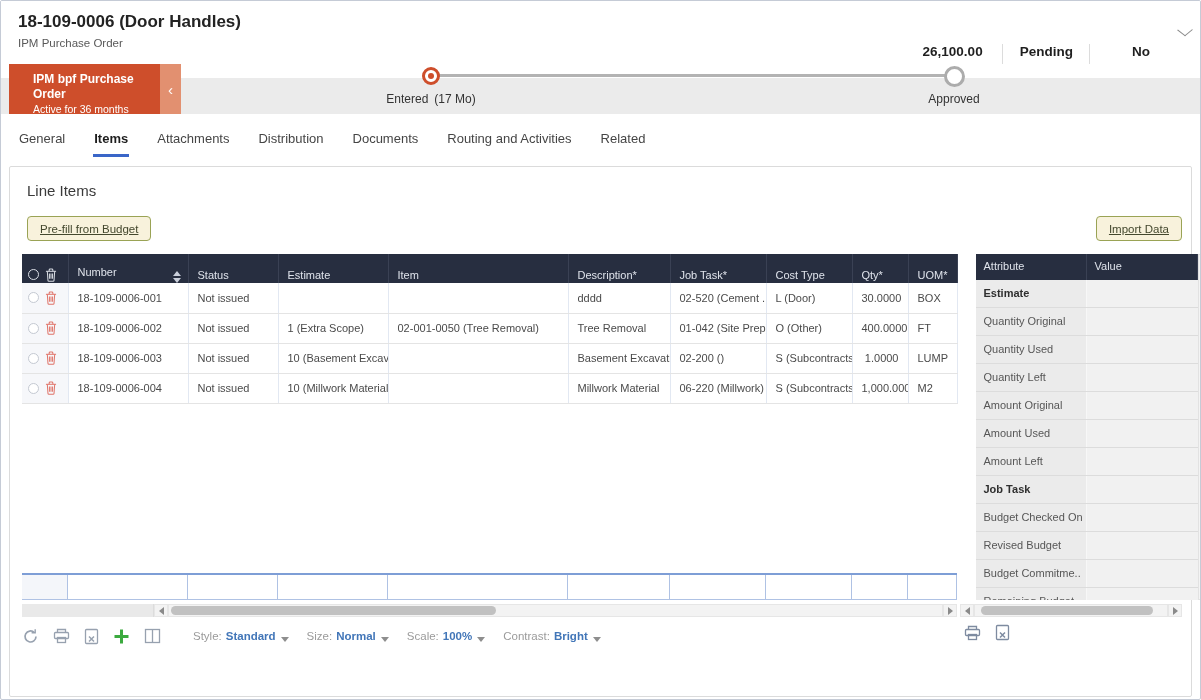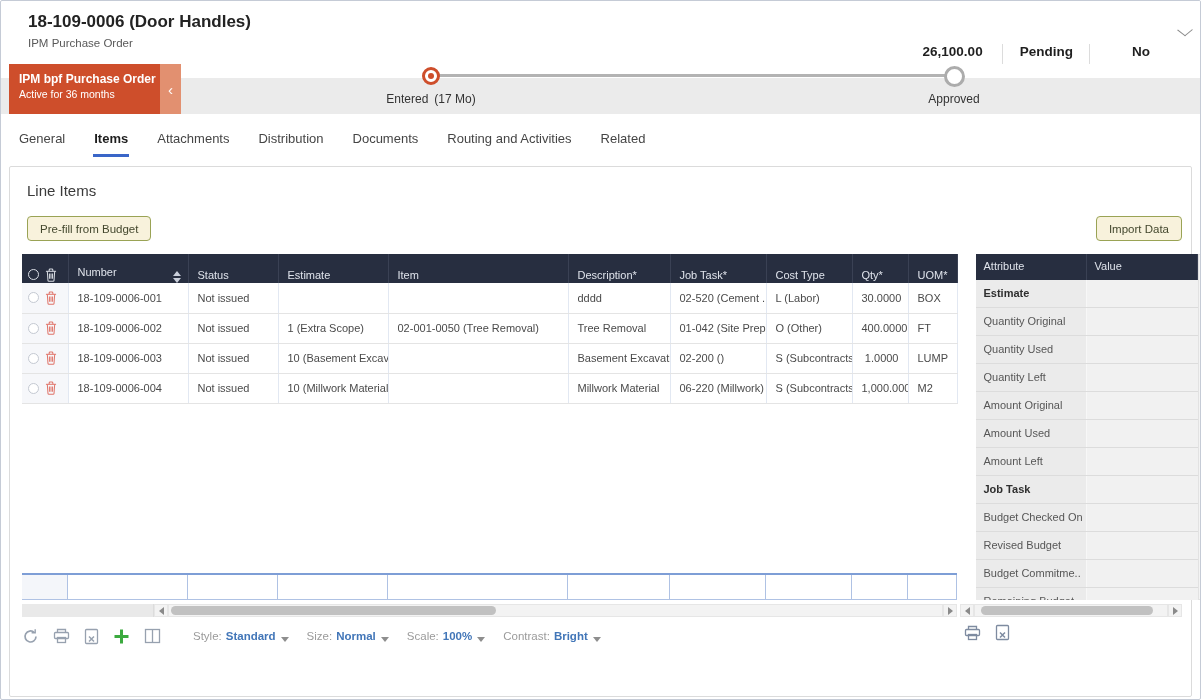--- a/index.html
+++ b/index.html
@@ -1,55 +1,55 @@
 <!DOCTYPE html>
 <html><head>
 <meta charset="utf-8">
 <style>
   * { box-sizing: border-box; margin: 0; padding: 0; }
   html,body { width:1201px; height:700px; font-family:"Liberation Sans", sans-serif; background:#fff; }
   #window { position:relative; width:1201px; height:700px; border:1px solid #C5CBD6; border-radius:2px; background:#fff; overflow:hidden; }
 
   
-  .app-header { position:absolute; left:10px; top:0; right:0; height:62px; background:#fff; }
+  .app-header { position:absolute; left:0; top:0; right:0; height:62px; background:#fff; }
   .app-title { position:absolute; left:17px; top:11px; font-size:17px; font-weight:bold; color:#232323; }
   .app-subtitle { position:absolute; left:17px; top:36px; font-size:11.5px; color:#595959; }
   .summary { position:absolute; right:34px; top:12px; display:flex; }
   .summary-block { padding:0 16px; text-align:left;margin-top:31px; }
   .summary-block + .summary-block { border-left:1px solid #DCDCDC;text-align:right; }
   .summary-value { font-size:13.5px; font-weight:bold; color:#1F1F1F; }
   .summary-label { font-size:11px; color:#8C8C8C; margin-top:3px; }
   .collapse-chevron { position:absolute; right:10px; top:24px; width:10px; height:10px; border-right:1.6px solid #8A8A8A; border-bottom:1.6px solid #8A8A8A; transform:rotate(38deg) skewX(-12deg); cursor:pointer; }
 
   
   .workflow { position:absolute; left:0; top:63px; right:0; height:50px; background:#fff; }
   .wf-strip { position:absolute; left:0; top:14px; right:0; bottom:0; background:#EBEBEB; }
   .wf-line { position:absolute; left:438px; top:10px; width:510px; height:3px; background:#B3B3B3; }
-  .wf-badge { position:absolute; left:8px; top:0; width:151px; height:50px; background:#CE4E2B; color:#fff; padding:8px 0 0 10px; cursor:pointer; }
+  .wf-badge { position:absolute; left:8px; top:0; width:151px; height:50px; background:#CE4E2B; color:#fff; padding:8px 0 0 24px; cursor:pointer; }
   .wf-badge-title { font-size:12px; font-weight:bold; line-height:15px; }
   .wf-badge-sub { font-size:10.5px; line-height:15px; }
   .wf-badge-chev { position:absolute; left:159px; top:0; width:21px; height:50px; background:#E29070; color:#fff; font-size:15px; display:flex; align-items:center; justify-content:center; cursor:pointer; }
   .step-circle-current { position:absolute; left:421px; top:3px; width:18px; height:18px; border:3px solid #CE4E2B; border-radius:50%; background:#fff; }
   .step-circle-current::after { content:""; position:absolute; left:3px; top:3px; width:6px; height:6px; border-radius:50%; background:#CE4E2B; }
   .step-circle-pending { position:absolute; left:943px; top:2px; width:21px; height:21px; border:3px solid #ACACAC; border-radius:50%; background:#fff; }
   .step-label { position:absolute; top:28px; width:200px; text-align:center; font-size:12px; color:#333; }
   .step-label b { font-weight:normal; }
   .step-label .dur { margin-left:6px; }
   .step-label-entered { left:330px; }
   .step-label-approved { left:853px; }
 
   
   .tabs { position:absolute; left:17px; top:118px; display:flex; gap:27px; }
   .tab { font-size:13px; color:#454545; padding:12px 1px 8px 1px; border-bottom:3px solid transparent; cursor:pointer; }
   .tab.active { font-weight:bold; color:#1E1E1E; border-bottom-color:#3A66C8; }
 
   
   .card { position:absolute; left:8px; right:8px; top:165px; bottom:2px; border:1px solid #DBDBDB; border-radius:2px; background:#fff; }
   .section-title { position:absolute; left:17px; top:15px; font-size:15px; color:#3A3A3A; }
-  .btn { position:absolute; top:49px; height:25px; padding:0 12px; font-size:11.5px; color:#44482E; background:#F8F2DC; border:1px solid #9AA355; border-radius:4px; font-family:"Liberation Sans",sans-serif; cursor:pointer; }
+  .btn { position:absolute; top:49px; height:25px; padding:0 12px; font-size:11.5px; color:#44482E; background:#F8F2DC; border:1px solid #9AA355; border-radius:4px; font-family:"Liberation Sans",sans-serif; cursor:pointer;text-decoration:underline; }
   .btn-prefill { left:17px; }
   .btn-import { right:9px; }
 
   
   .grid-wrap { position:absolute; left:12px; top:87px; display:flex; align-items:flex-start; }
   table.grid { border-collapse:collapse; table-layout:fixed; width:935px; }
   .grid th { background:#272E40; height:26px; font-size:11px; font-weight:normal; color:#DFE3EB; text-align:left; padding:12px 0 0 9px; border-right:1px solid #3A4154; overflow:hidden; white-space:nowrap; }
   .grid th.sel-h { padding-left:6px; }
   .grid td { height:30px; font-size:11px; color:#4A4A4A; padding:0 4px 0 9px; border-bottom:1px solid #E4E4E4; border-right:1px solid #E2E8F2; background:#fff; overflow:hidden; white-space:nowrap; }
   .grid td.sel-cell { background:#F6F7FA; padding-left:6px; }
@@ -218,21 +218,21 @@
       </svg>
     </span>
   </span>
 </td>
               <td>18-109-0006-001</td>
               <td>Not issued</td>
               <td></td>
               <td></td>
               <td>dddd</td>
               <td>02-520 (Cement ...</td>
-              <td>L (Labor)</td>
+              <td>L (Door)</td>
               <td class="num">30.0000</td>
               <td>BOX</td>
             </tr>
             <tr>
               <td class="sel-cell">
   <span class="sel-icons">
     <span class="radio"></span>
     <span class="trash-icon" style="color:#E0766B">
       <svg width="12" height="14" viewBox="0 0 13 15" fill="none" stroke="currentColor" stroke-width="1.1">
         <path d="M1 3.5h11"></path>

